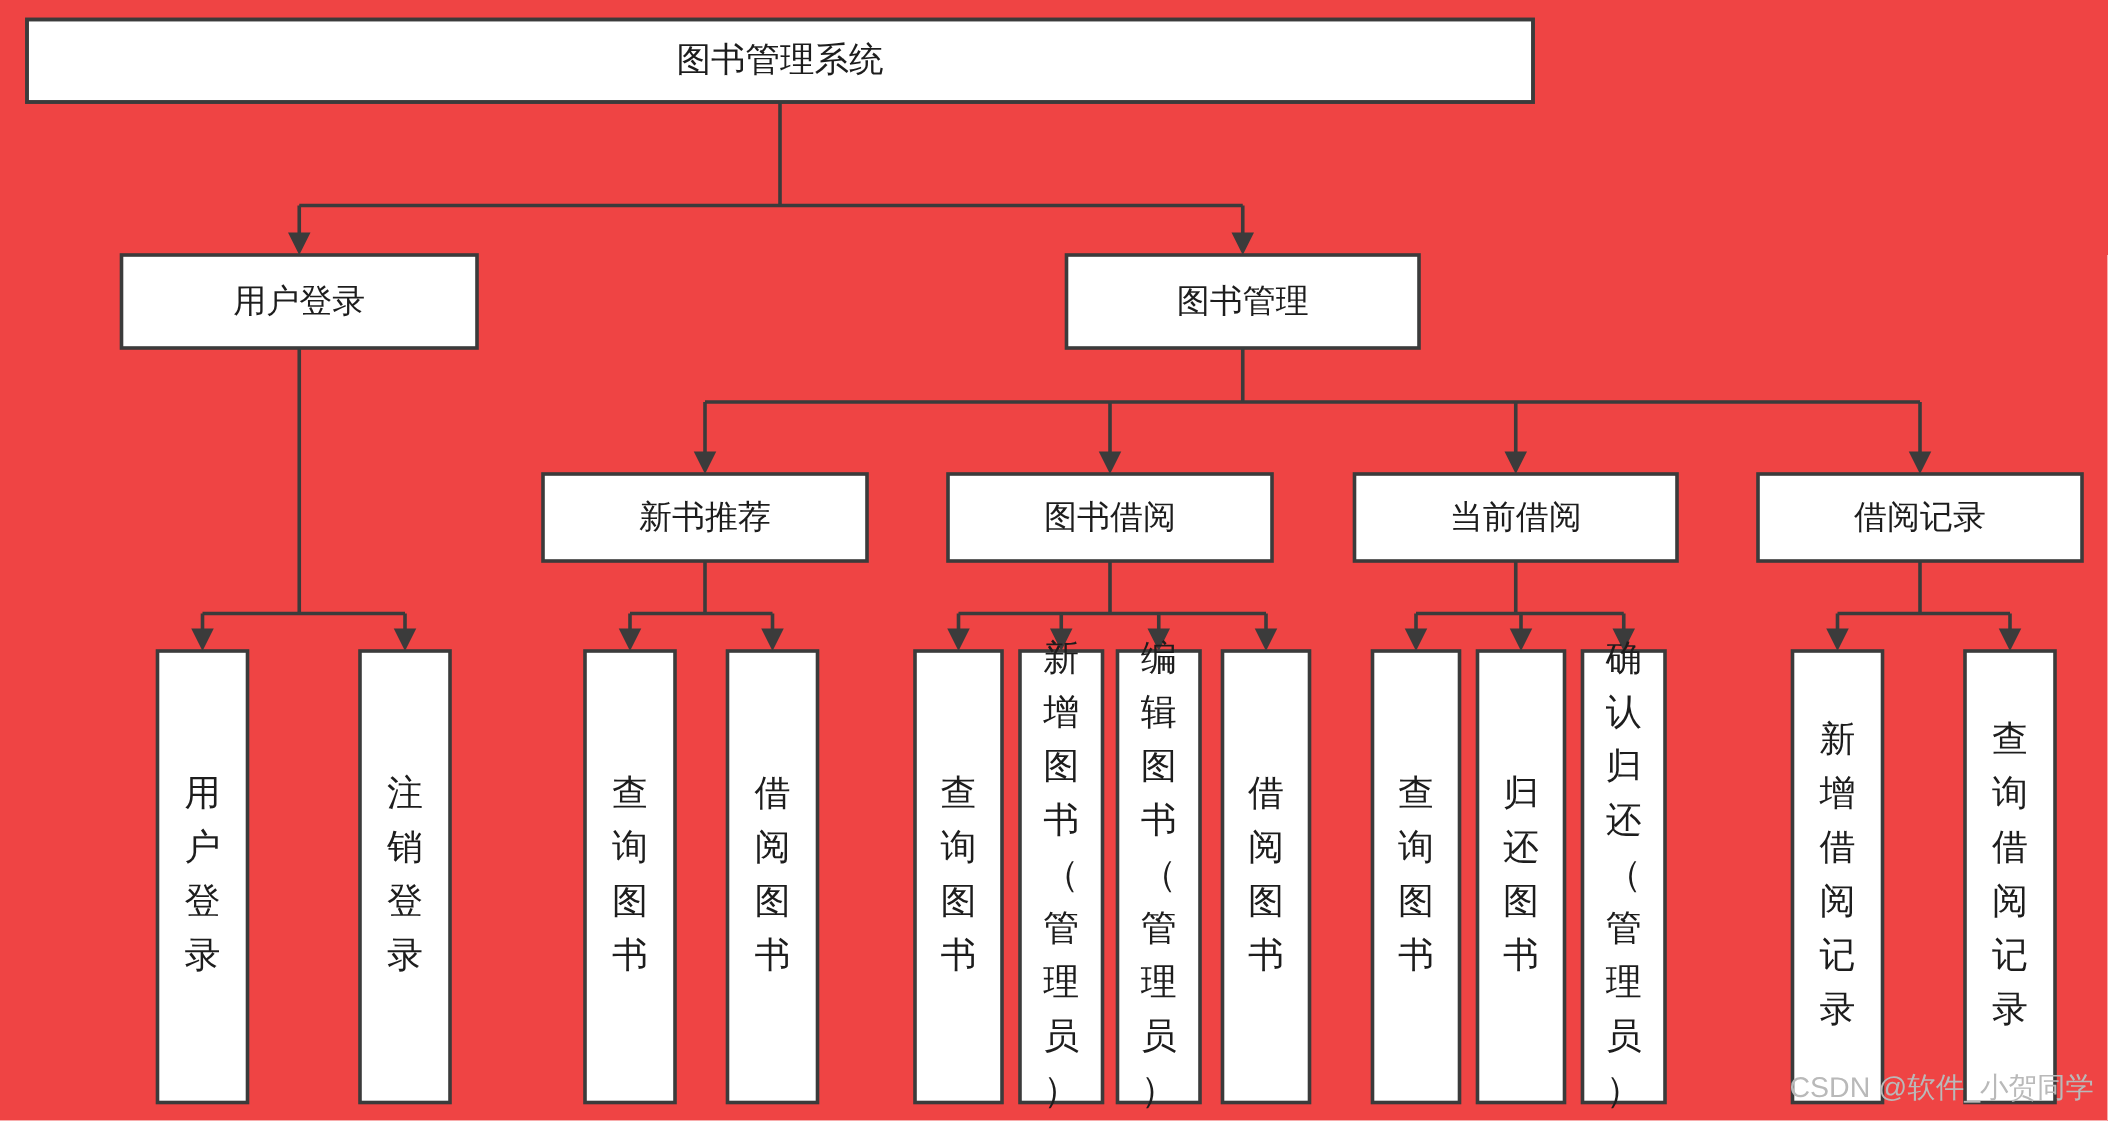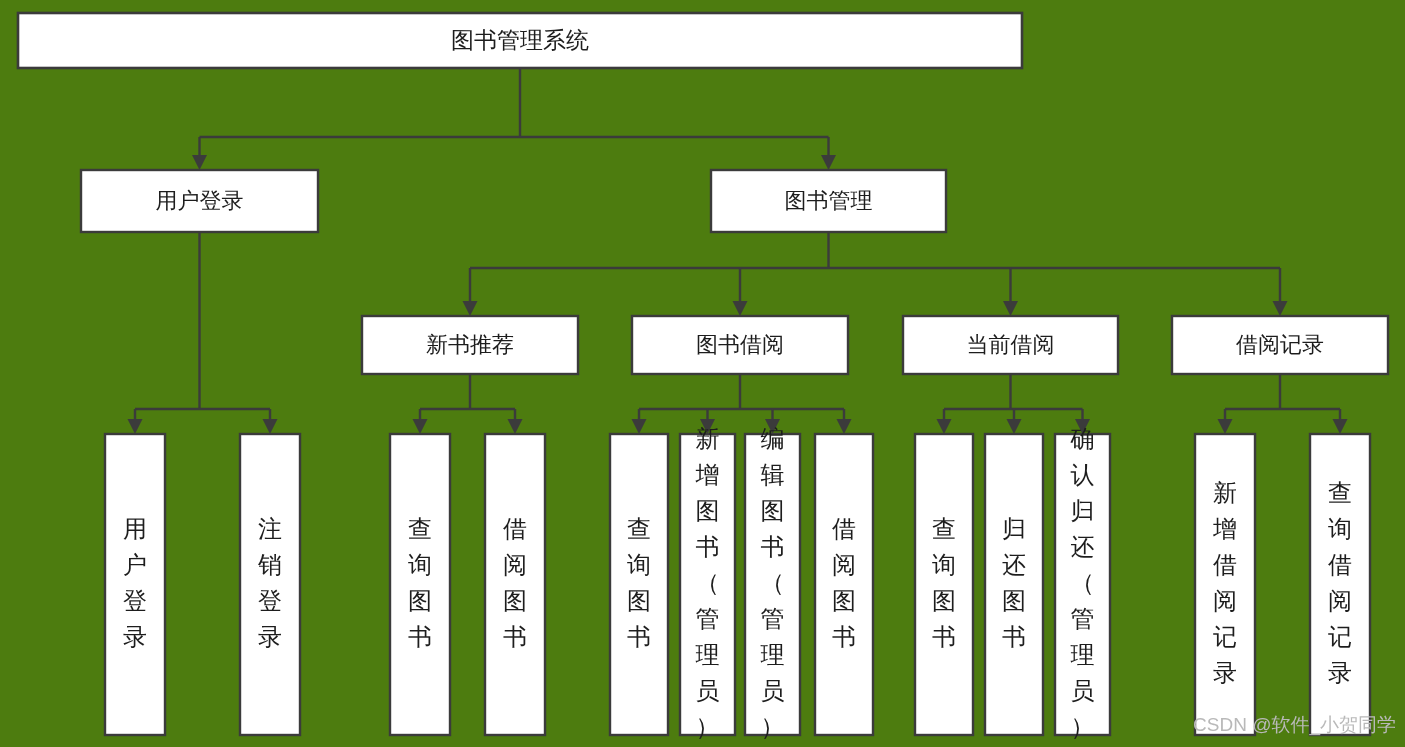--- a/index.html
+++ b/index.html
@@ -8,21 +8,21 @@
     padding: 0;
     background: #ffffff;
   }
   body {
     font-family: "Liberation Sans", "DejaVu Sans", sans-serif;
   }
   #diagram-root {
     position: relative;
     width: 1405px;
     height: 747px;
-    background: #4d7c0f;
+    background: #ef4444;
     overflow: hidden;
   }
   svg.diagram-canvas {
     position: absolute;
     left: 0;
     top: 0;
     width: 1405px;
     height: 747px;
     display: block;
   }

